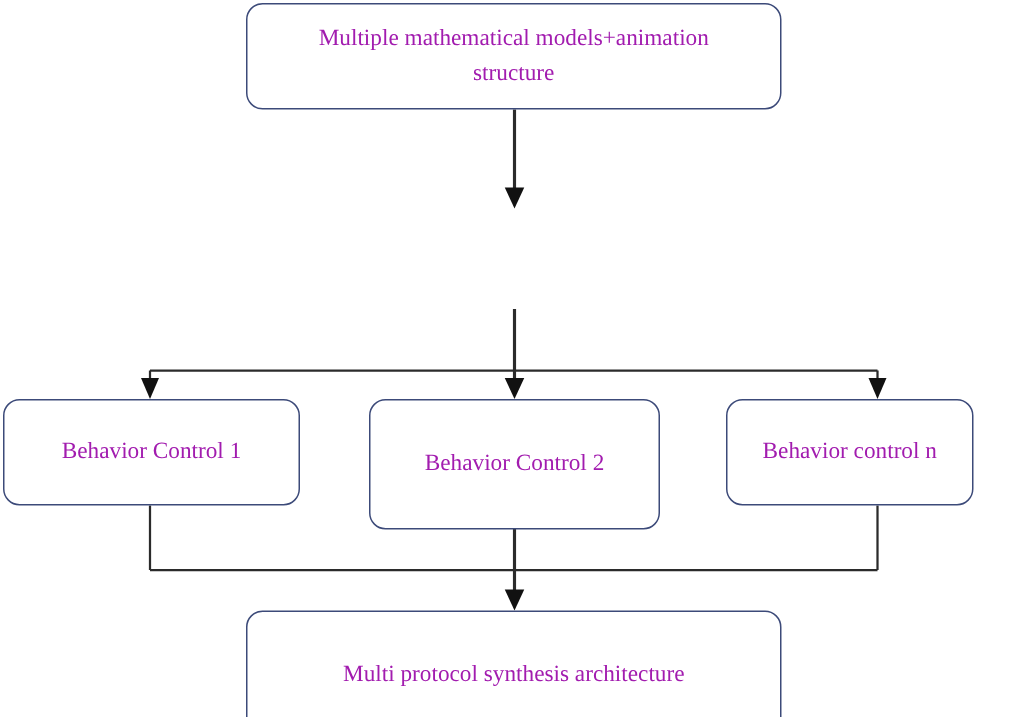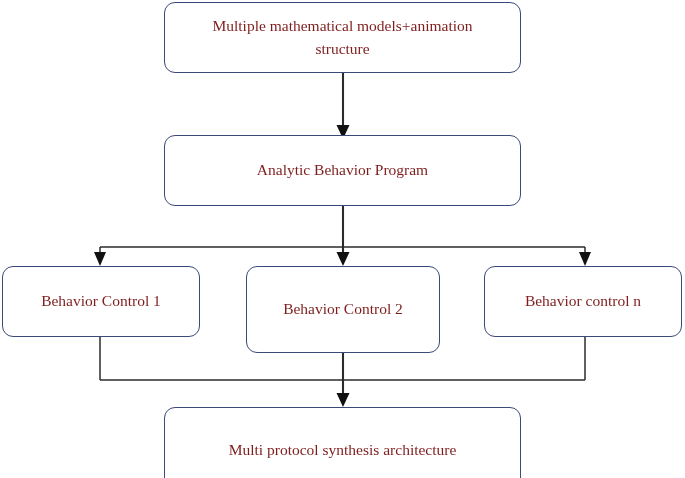--- a/index.html
+++ b/index.html
@@ -18,21 +18,21 @@
   .node {
     position: absolute;
     box-sizing: border-box;
     border: 1.6px solid #3c4a79;
     border-radius: 11px;
     background: #ffffff;
     display: flex;
     align-items: center;
     justify-content: center;
     text-align: center;
-    color: #7f1d1d;
+    color: #a21caf;
     font-size: 15.5px;
     line-height: 1.45;
     padding: 2px 10px;
     z-index: 2;
   }
   .node-text {
     display: block;
     white-space: pre-line;
   }
   svg.wires {
@@ -86,33 +86,30 @@
     <line class="thick" x1="343" y1="337" x2="343" y2="400"></line>
     <polygon class="head" points="336.5,393 349.5,393 343,407"></polygon>
 
   </svg>
 
   <div class="node" style="left:164px; top:2px; width:357px; height:71px;">
     <span class="node-text">Multiple mathematical models+animation
 structure</span>
   </div>
 
-  <div class="node" style="left:164px; top:135px; width:357px; height:71px;">
-    <span class="node-text">Analytic Behavior Program</span>
-  </div>
 
   <div class="node" style="left:2px; top:266px; width:198px; height:71px;text-align:center;">
     <span class="node-text">Behavior Control 1</span>
   </div>
 
   <div class="node" style="left:246px; top:266px; width:194px; height:87px;">
     <span class="node-text">Behavior Control 2</span>
   </div>
 
-  <div class="node" style="left:484px; top:266px; width:198px; height:71px;">
+  <div class="node" style="left:484px; top:266px; width:165px; height:71px;">
     <span class="node-text">Behavior control n</span>
   </div>
 
   <div class="node" style="left:164px; top:407px; width:357px; height:87px;">
     <span class="node-text">Multi protocol synthesis architecture</span>
   </div>
 
 </div>
 
 </body></html>

